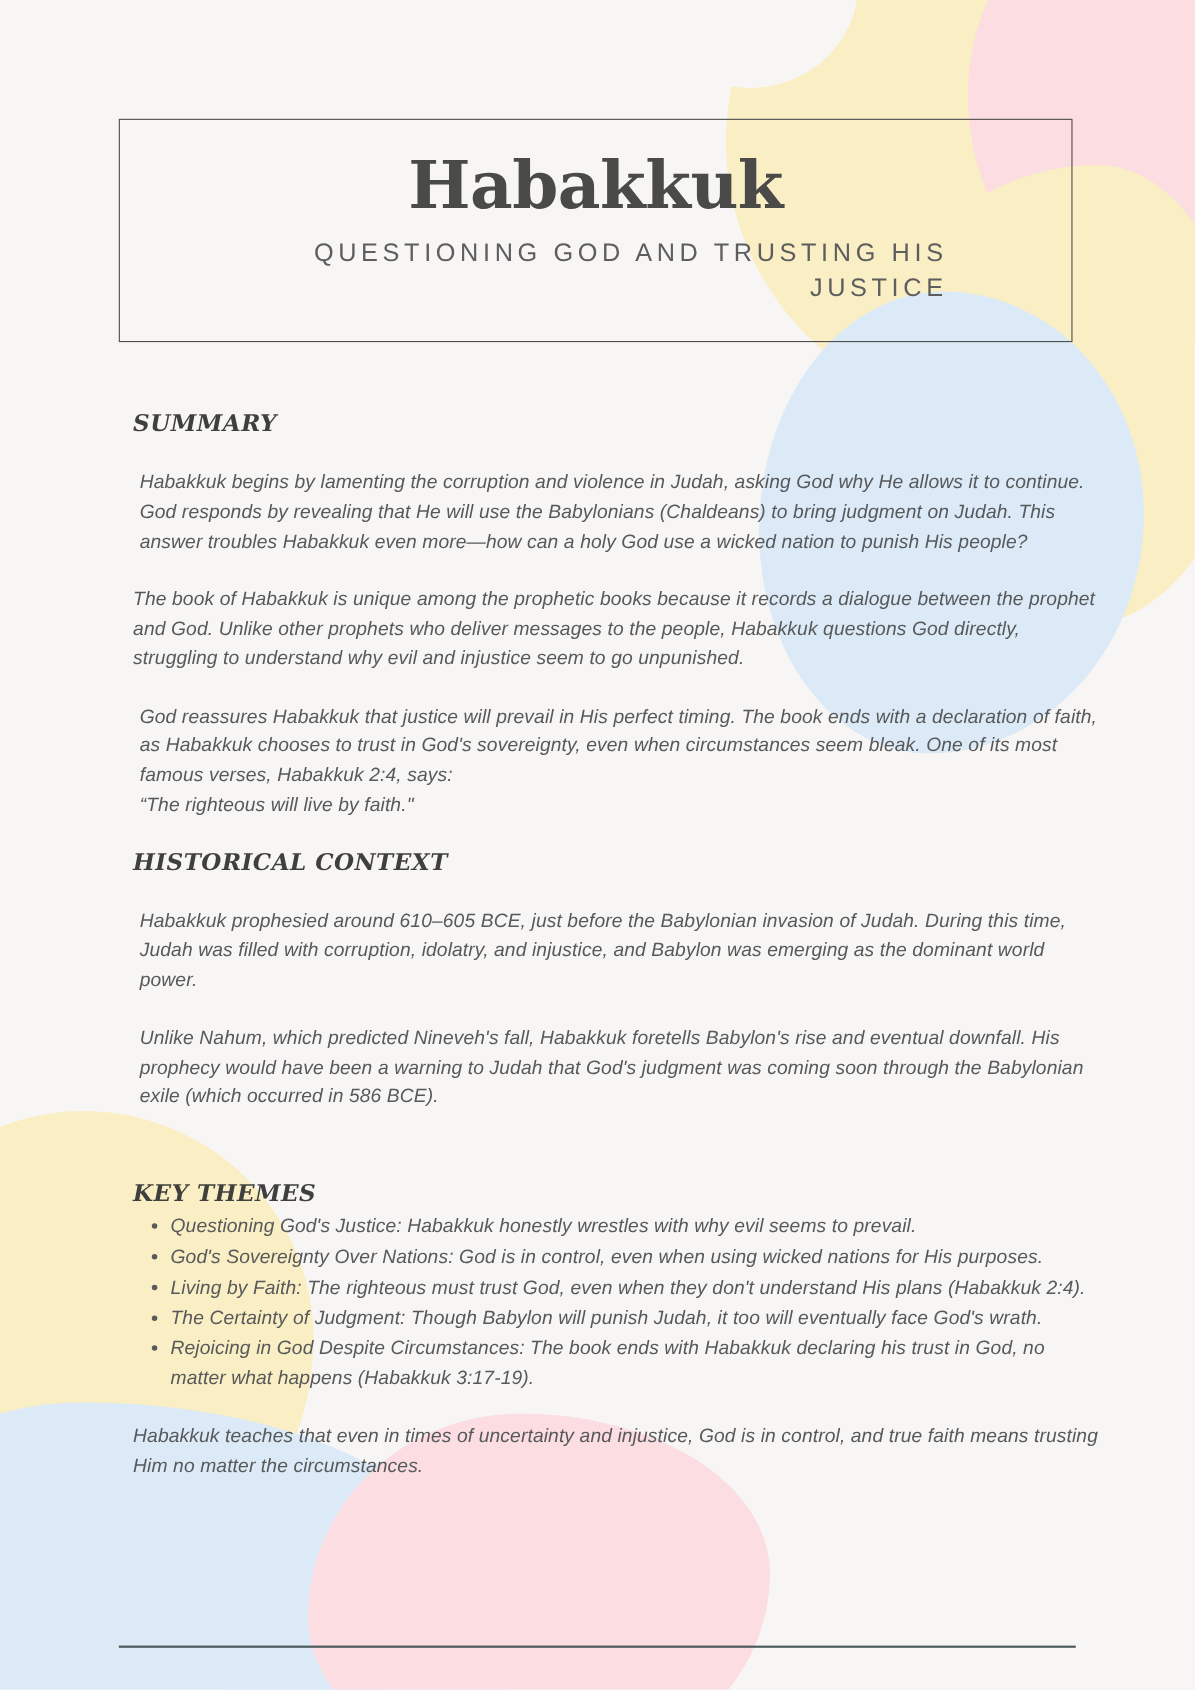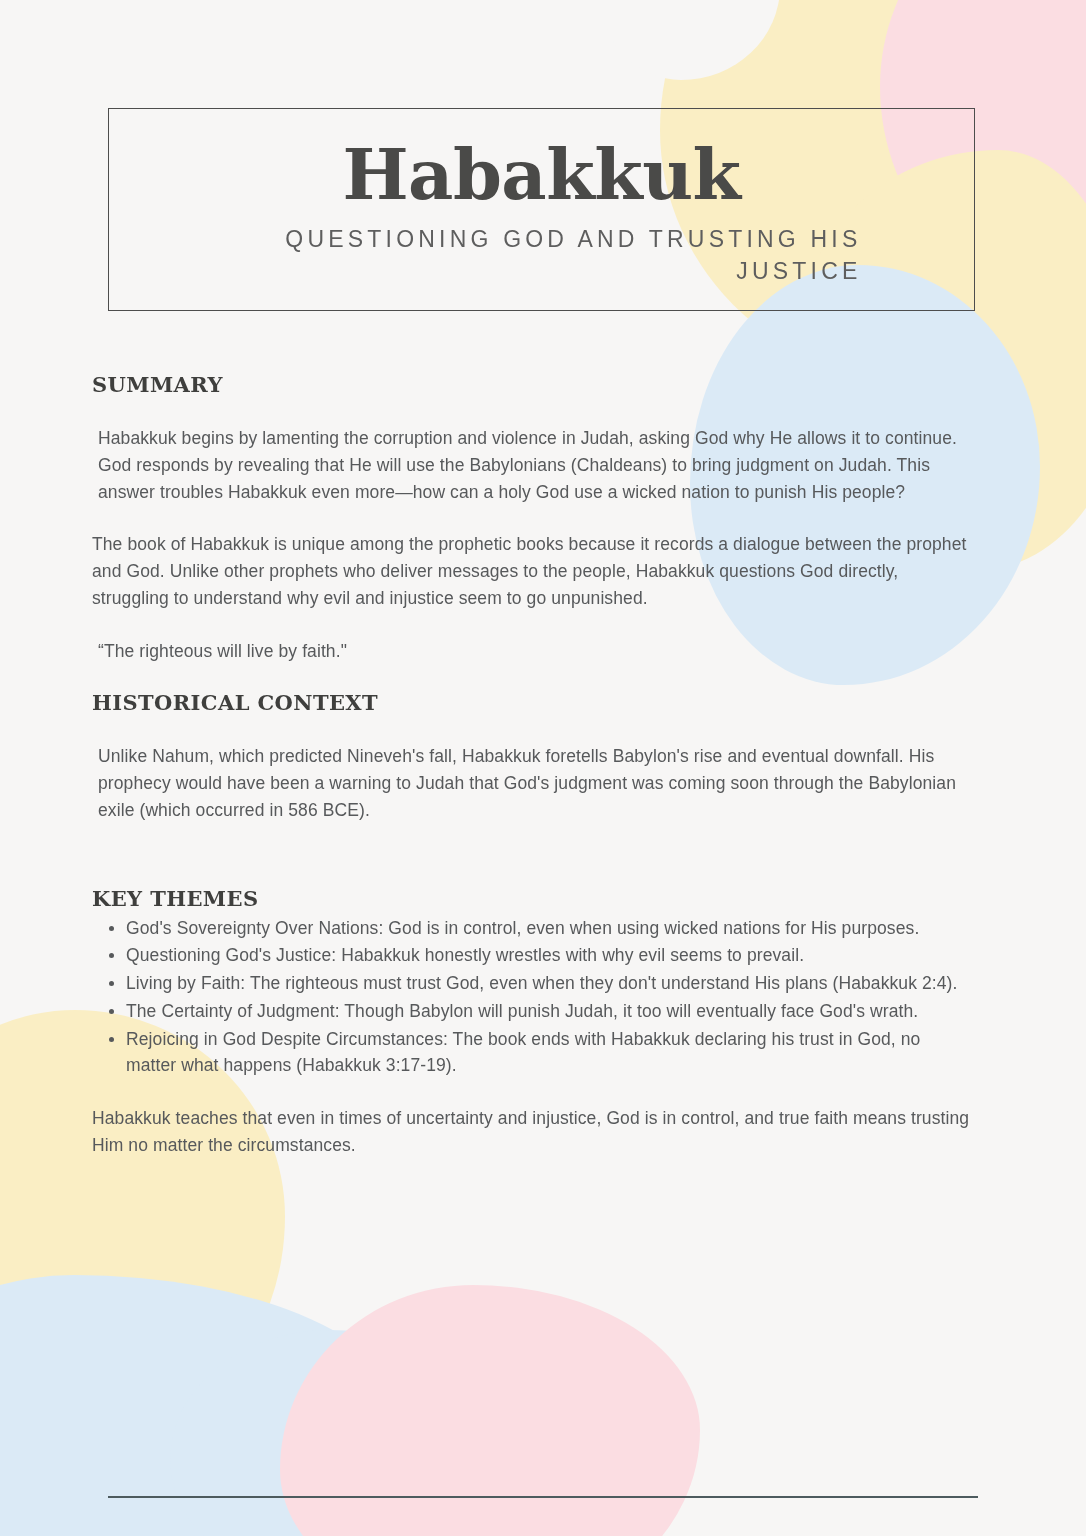--- a/index.html
+++ b/index.html
@@ -97,41 +97,42 @@
     border: 1.5px solid #4d4d4d;
     box-sizing: border-box;
     display: flex;
     flex-direction: column;
     align-items: center;
     justify-content: flex-start;
   }
   .doc-title {
     font-family: "DejaVu Serif", "Liberation Serif", serif;
     font-weight: 700;
-    font-size: 70px;
+    font-size: 60px;
     color: #4a4a48;
     letter-spacing: -0.5px;
     margin-top: 30px;
     line-height: 1.02;
   }
   .doc-subtitle {
     font-family: "Liberation Sans", sans-serif;
     font-size: 23px;
     letter-spacing: 4.2px;
     color: #5e5e5e;
     text-align: right;
     line-height: 1.38;
     margin-top: 14px;
     width: 640px;
   }
 
   .body-wrap {
     position: absolute;
-    left: 92px;  top: 372px;
+    left: 121px;  top: 372px;
     width: 880px;
+    font-style: italic;
   }
 
   h2.section-heading {
     font-family: "DejaVu Serif", "Liberation Serif", serif;
     font-weight: 700;
     font-size: 21px;
     color: #3f3f3d;
     letter-spacing: 0.4px;
     margin: 0 0 28px 0;
   }
@@ -205,31 +206,33 @@
     <div class="doc-title">Habakkuk</div>
     <div class="doc-subtitle">QUESTIONING GOD AND TRUSTING HIS JUSTICE</div>
   </div>
 
   <div class="body-wrap">
 
     <h2 class="section-heading">SUMMARY</h2>
 
     <p class="para indent">Habakkuk begins by lamenting the corruption and violence in Judah, asking God why He allows it to continue. God responds by revealing that He will use the Babylonians (Chaldeans) to bring judgment on Judah. This answer troubles Habakkuk even more—how can a holy God use a wicked nation to punish His people?</p>
     <p class="para">The book of Habakkuk is unique among the prophetic books because it records a dialogue between the prophet and God. Unlike other prophets who deliver messages to the people, Habakkuk questions God directly, struggling to understand why evil and injustice seem to go unpunished.</p>
+    <p class="para indent" style="margin-bottom:0">God reassures Habakkuk that justice will prevail in His perfect timing. The book ends with a declaration of faith, as Habakkuk chooses to trust in God's sovereignty, even when circumstances seem bleak. One of its most famous verses, Habakkuk 2:4, says:</p>
     <p class="para indent">“The righteous will live by faith."</p>
 
     <h2 class="section-heading spaced">HISTORICAL CONTEXT</h2>
 
+    <p class="para indent">Habakkuk prophesied around 610–605 BCE, just before the Babylonian invasion of Judah. During this time, Judah was filled with corruption, idolatry, and injustice, and Babylon was emerging as the dominant world power.</p>
     <p class="para indent">Unlike Nahum, which predicted Nineveh's fall, Habakkuk foretells Babylon's rise and eventual downfall. His prophecy would have been a warning to Judah that God's judgment was coming soon through the Babylonian exile (which occurred in 586 BCE).</p>
 
     <h2 class="section-heading themes">KEY THEMES</h2>
 
     <ul class="themes-list">
+      <li>Questioning God's Justice: Habakkuk honestly wrestles with why evil seems to prevail.</li>
       <li>God's Sovereignty Over Nations: God is in control, even when using wicked nations for His purposes.</li>
-      <li>Questioning God's Justice: Habakkuk honestly wrestles with why evil seems to prevail.</li>
       <li>Living by Faith: The righteous must trust God, even when they don't understand His plans (Habakkuk 2:4).</li>
       <li>The Certainty of Judgment: Though Babylon will punish Judah, it too will eventually face God's wrath.</li>
       <li>Rejoicing in God Despite Circumstances: The book ends with Habakkuk declaring his trust in God, no matter what happens (Habakkuk 3:17-19).</li>
     </ul>
 
     <p class="para closing">Habakkuk teaches that even in times of uncertainty and injustice, God is in control, and true faith means trusting Him no matter the circumstances.</p>
 
   </div>
 
   <div class="bottom-rule"></div>

